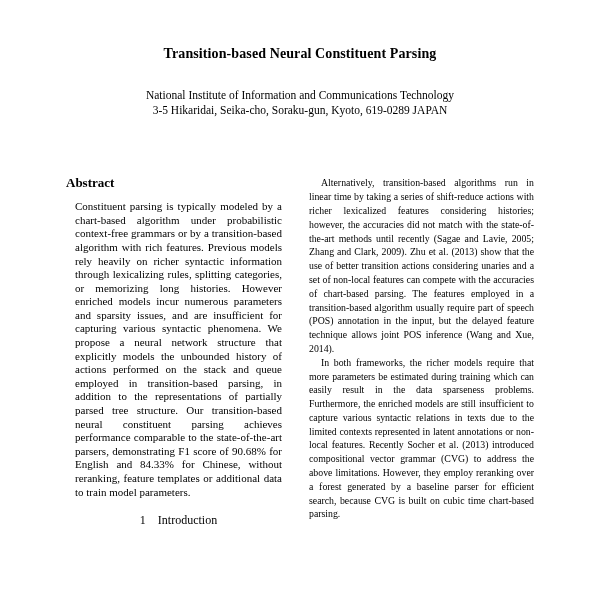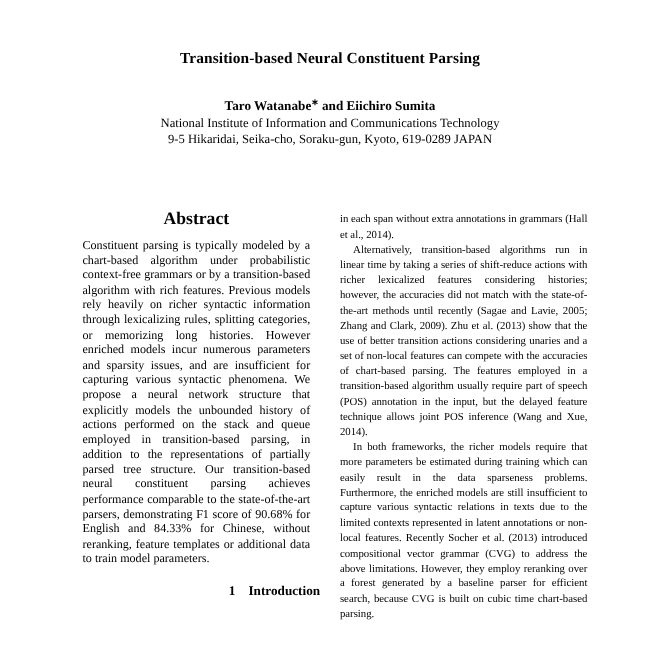--- a/index.html
+++ b/index.html
@@ -44,63 +44,61 @@
     margin-top: 58px;
   }
   .col {
     flex: 1;
     min-width: 0;
     font-size: 9.8px;
     line-height: 13.8px;
     text-align: justify;
   }
   .abstract-heading {
-    text-align: center;
+    text-align: left;
     font-weight: bold;
-    font-size: 16px;
+    font-size: 13px;
     margin-bottom: 10px;
   }
   .abstract-text {
     padding: 0 9px;
     font-size: 11px;
     line-height: 13.6px;
     text-align: justify;
   }
   .section-heading {
     font-size: 12px;
-    font-weight: bold;
+    font-weight: normal;
     margin: 15px 0 10px 0;
-    text-align: right;
+    text-align: center;
   }
   .section-number { display: inline-block; margin-right: 12px; }
   p.body-par { margin: 0; text-indent: 12px; }
   p.body-par.noindent { text-indent: 0; }
 </style>
 </head>
 <body>
 
 <div class="page">
 
   <div class="title">Transition-based Neural Constituent Parsing</div>
 
   <div class="author-block">
-    <div class="authors"><span>Taro Watanabe</span><sup>∗</sup><span> and </span><span>Eiichiro Sumita</span></div>
     <div>National Institute of Information and Communications Technology</div>
-    <div>9-5 Hikaridai, Seika-cho, Soraku-gun, Kyoto, 619-0289 JAPAN</div>
+    <div>3-5 Hikaridai, Seika-cho, Soraku-gun, Kyoto, 619-0289 JAPAN</div>
   </div>
 
   <div class="columns">
 
     <div class="col">
       <div class="abstract-heading">Abstract</div>
       <div class="abstract-text">Constituent parsing is typically modeled by a chart-based algorithm under probabilistic context-free grammars or by a transition-based algorithm with rich features. Previous models rely heavily on richer syntactic information through lexicalizing rules, splitting categories, or memorizing long histories. However enriched models incur numerous parameters and sparsity issues, and are insufficient for capturing various syntactic phenomena. We propose a neural network structure that explicitly models the unbounded history of actions performed on the stack and queue employed in transition-based parsing, in addition to the representations of partially parsed tree structure. Our transition-based neural constituent parsing achieves performance comparable to the state-of-the-art parsers, demonstrating F1 score of 90.68% for English and 84.33% for Chinese, without reranking, feature templates or additional data to train model parameters.</div>
       <div class="section-heading"><span class="section-number">1</span><span>Introduction</span></div>
     </div>
 
     <div class="col">
-      <p class="body-par noindent">in each span without extra annotations in grammars (Hall et al., 2014).</p>
       <p class="body-par">Alternatively, transition-based algorithms run in linear time by taking a series of shift-reduce actions with richer lexicalized features considering histories; however, the accuracies did not match with the state-of-the-art methods until recently (Sagae and Lavie, 2005; Zhang and Clark, 2009). Zhu et al. (2013) show that the use of better transition actions considering unaries and a set of non-local features can compete with the accuracies of chart-based parsing. The features employed in a transition-based algorithm usually require part of speech (POS) annotation in the input, but the delayed feature technique allows joint POS inference (Wang and Xue, 2014).</p>
       <p class="body-par">In both frameworks, the richer models require that more parameters be estimated during training which can easily result in the data sparseness problems. Furthermore, the enriched models are still insufficient to capture various syntactic relations in texts due to the limited contexts represented in latent annotations or non-local features. Recently Socher et al. (2013) introduced compositional vector grammar (CVG) to address the above limitations. However, they employ reranking over a forest generated by a baseline parser for efficient search, because CVG is built on cubic time chart-based parsing.</p>
     </div>
 
   </div>
 
 </div>
 
 </body></html>

